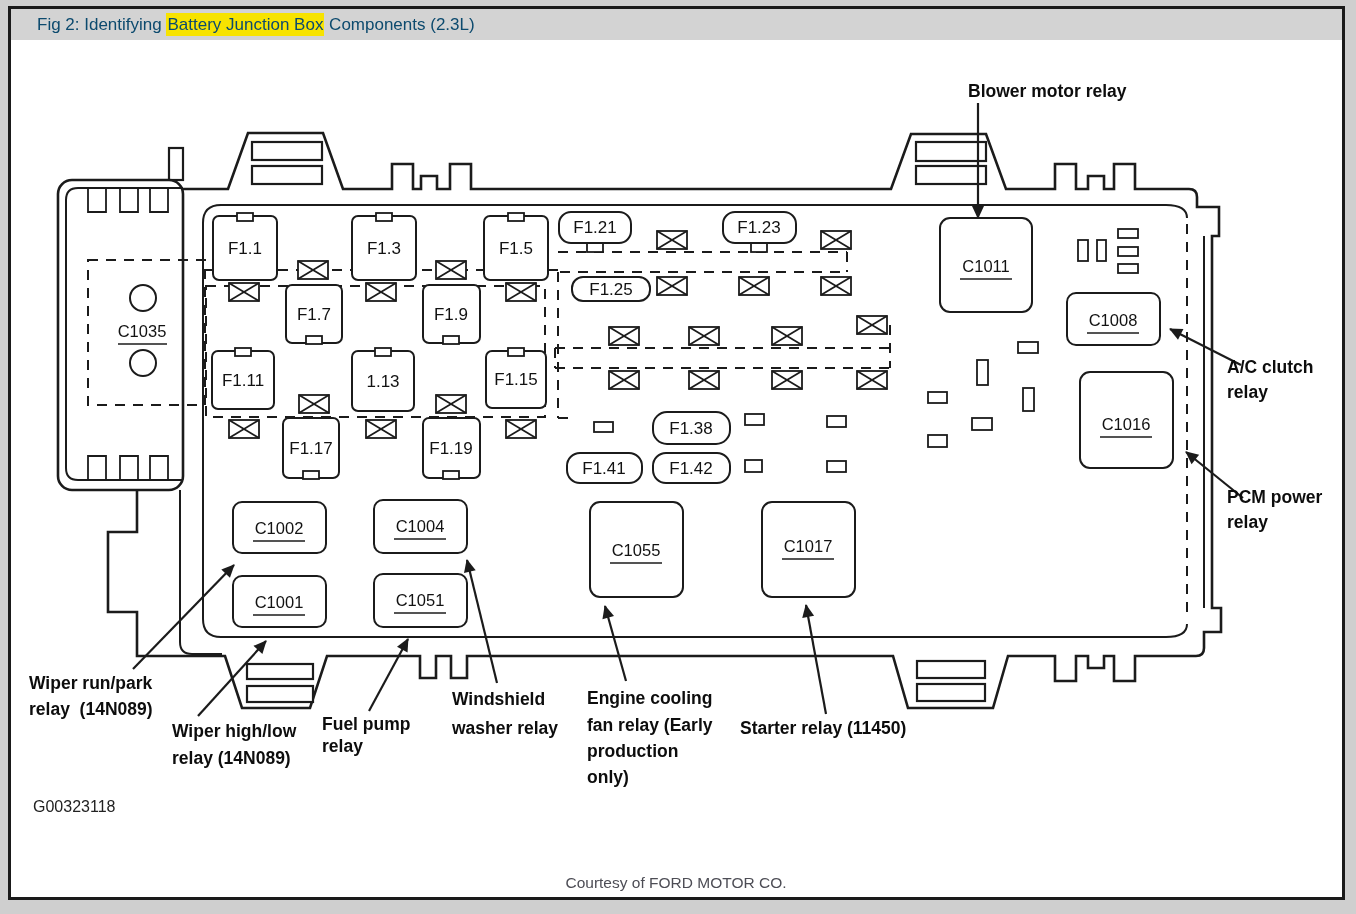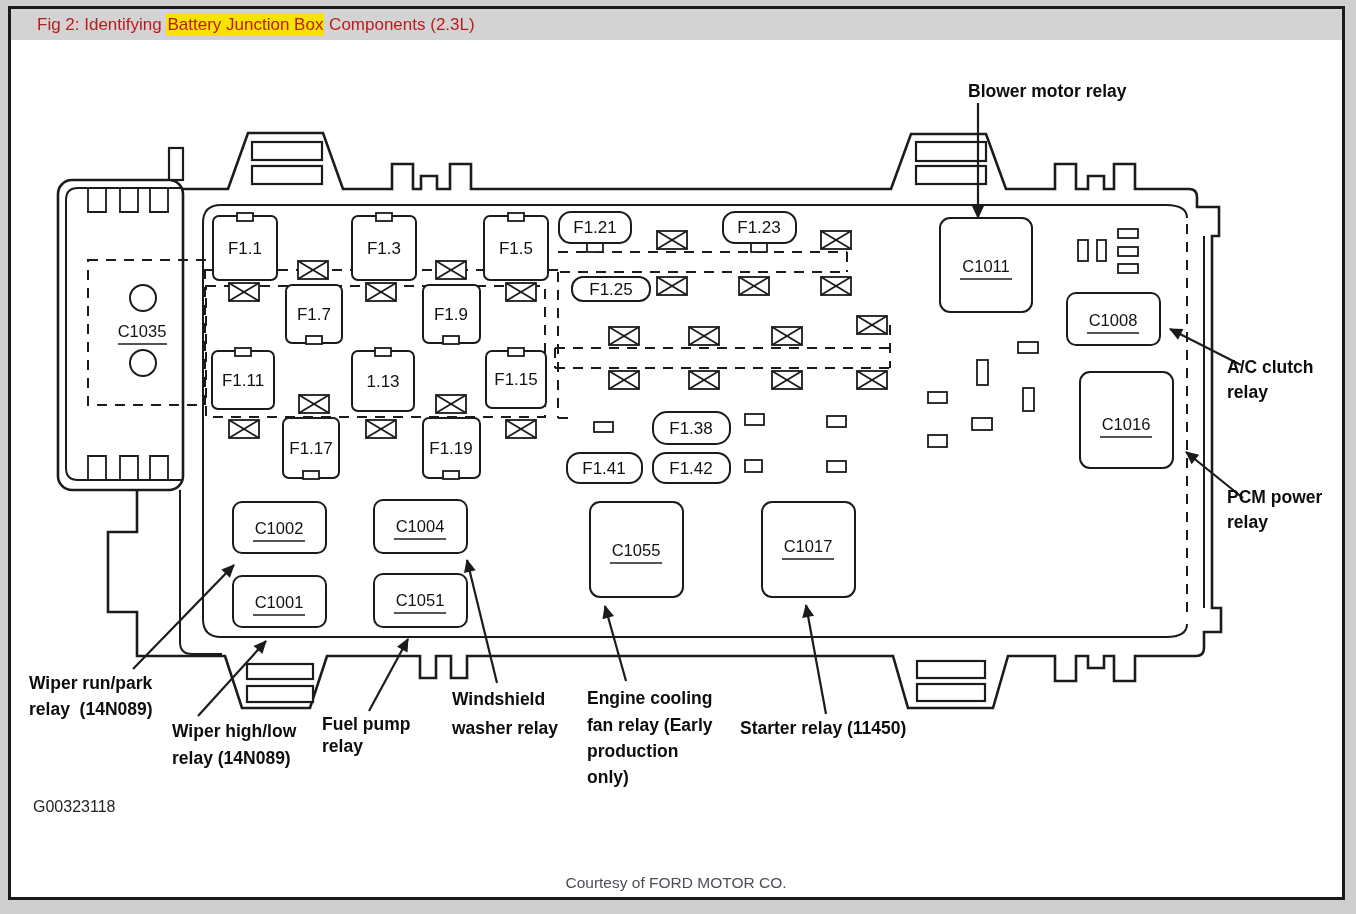--- a/index.html
+++ b/index.html
@@ -1,20 +1,20 @@
 <!DOCTYPE html>
 <html><head>
 <meta charset="utf-8">
 <style>
   html,body{margin:0;padding:0;width:1356px;height:914px;background:#cfcfcf;
     font-family:"Liberation Sans",sans-serif;overflow:hidden;position:relative;}
   .panel{position:absolute;left:8px;top:6px;width:1331px;height:888px;
     background:#ffffff;border:3px solid #1a1a1a;}
   .titlebar{height:31px;background:#d3d3d3;line-height:31px;
-    font-size:17px;color:#b91c1c;padding-left:26px;white-space:pre;}
+    font-size:17px;color:#0c4a6e;padding-left:26px;white-space:pre;}
   .titlebar .hl{background:#f7e300;padding:2px 1px;}
   svg.overlay{position:absolute;left:0;top:0;width:1356px;height:914px;}
   svg text{font-family:"Liberation Sans",sans-serif;fill:#121212;}
   .boxlbl{font-size:17px;}
   .clbl{font-size:16.5px;}
   .callout{font-size:17.5px;font-weight:700;fill:#0d0d0d;}
   .figcode{font-size:16px;fill:#222;}
   .courtesy{font-size:15.5px;fill:#4d4d55;}
 </style>
 </head>

